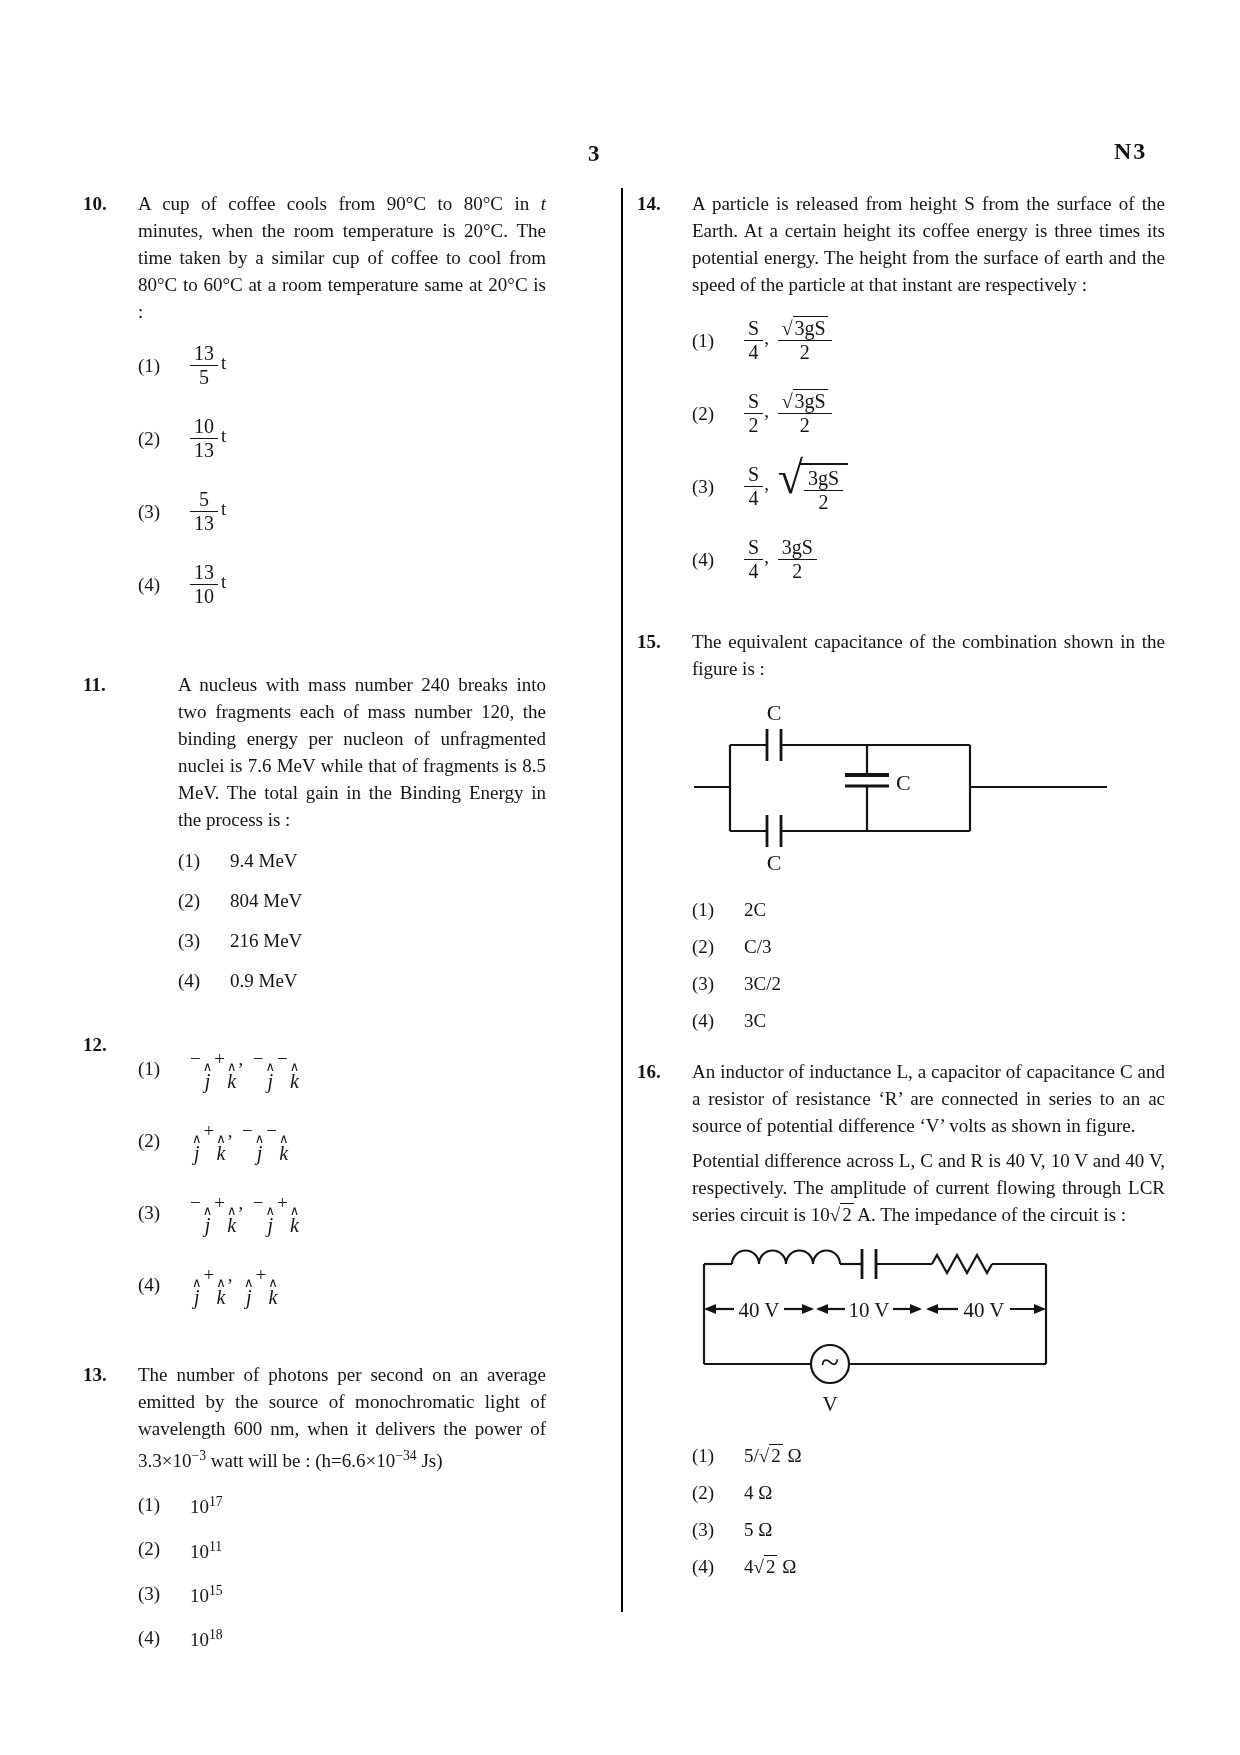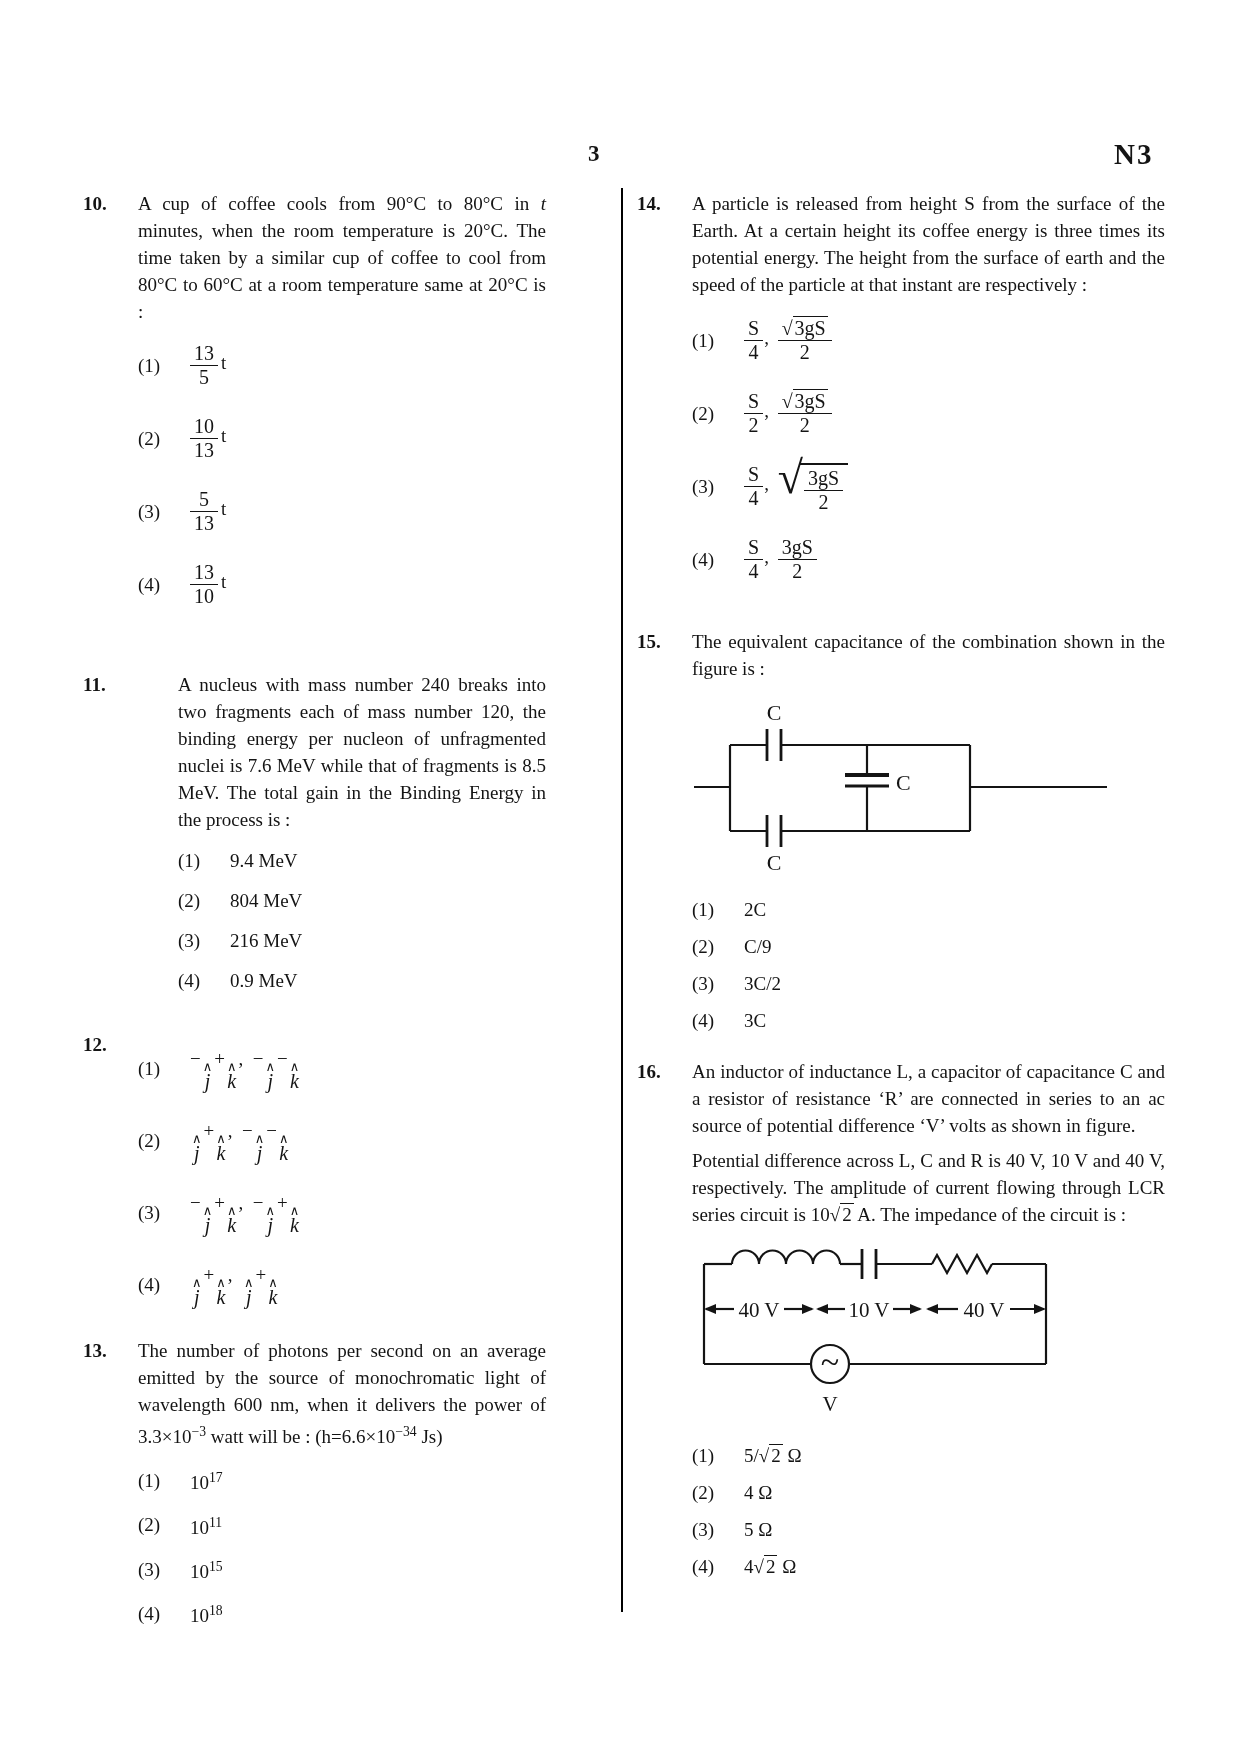--- a/index.html
+++ b/index.html
@@ -1,34 +1,34 @@
 <!DOCTYPE html>
 <html><head>
 <meta charset="utf-8">
 <style>
   html,body{margin:0;padding:0;background:#e8e8e8;}
   .page{position:relative;width:1240px;height:1755px;margin:0 auto;background:#ffffff;
         font-family:"Liberation Serif", serif;color:#141414;overflow:hidden;}
   .hdr-num{position:absolute;top:141px;left:588px;font-size:23px;font-weight:bold;}
-  .hdr-code{position:absolute;top:138px;left:1114px;font-size:29px;font-weight:bold;letter-spacing:2px;}
+  .hdr-code{position:absolute;top:138px;left:1114px;font-size:24px;font-weight:bold;letter-spacing:2px;}
   .divider{position:absolute;left:621px;top:188px;width:2px;height:1424px;background:#000;}
   .col{position:absolute;top:190px;}
   .col-left{left:83px;width:463px;}
   .col-right{left:637px;width:528px;}
   .q{display:flex;align-items:flex-start;}
   .qnum{width:55px;flex:none;font-weight:bold;font-size:19px;line-height:27px;}
   .qbody{flex:1;min-width:0;}
   .qp{margin:0;text-align:justify;font-size:19px;line-height:27px;}
   .qp + .qp{margin-top:8px;}
   .opts{margin-top:14px;}
   .opt{display:flex;align-items:center;font-size:19px;line-height:27px;}
   .olab{width:52px;flex:none;}
   .oval{white-space:nowrap;}
   
-  .q-11{margin-top:40px;gap:40px;} .q-12{margin-top:24px;} .q-13{margin-top:4px;}
+  .q-11{margin-top:40px;gap:40px;} .q-12{margin-top:24px;} .q-13{margin-top:28px;}
   .q-15{margin-top:24px;} .q-16{margin-top:14px;}
   .q-10 .opt{margin-bottom:21px;min-height:52px;}
   .q-11 .opt{margin-bottom:13px;}
   .q-12 .opt{margin-bottom:25px;min-height:38px;}
   .q-13 .opt{margin-bottom:12px;}
   .q-14 .opt{margin-bottom:17px;min-height:56px;}
   .q-15 .opt,.q-16 .opt{margin-bottom:10px;}
   
   .fr{display:inline-block;vertical-align:middle;text-align:center;font-size:20px;}
   .fr .n{display:block;border-bottom:1.4px solid #141414;padding:0 4px;line-height:1.15;}
@@ -274,21 +274,21 @@
             <text x="204" y="102" font-size="22">C</text>
           </svg>
         </div>
         <div class="opts">
           <div class="opt">
               <span class="olab">(1)</span>
               <span class="oval">2C</span>
             </div>
           <div class="opt">
               <span class="olab">(2)</span>
-              <span class="oval">C/9</span>
+              <span class="oval">C/3</span>
             </div>
           <div class="opt">
               <span class="olab">(3)</span>
               <span class="oval">3C/2</span>
             </div>
           <div class="opt">
               <span class="olab">(4)</span>
               <span class="oval">3C</span>
             </div>
         </div>

